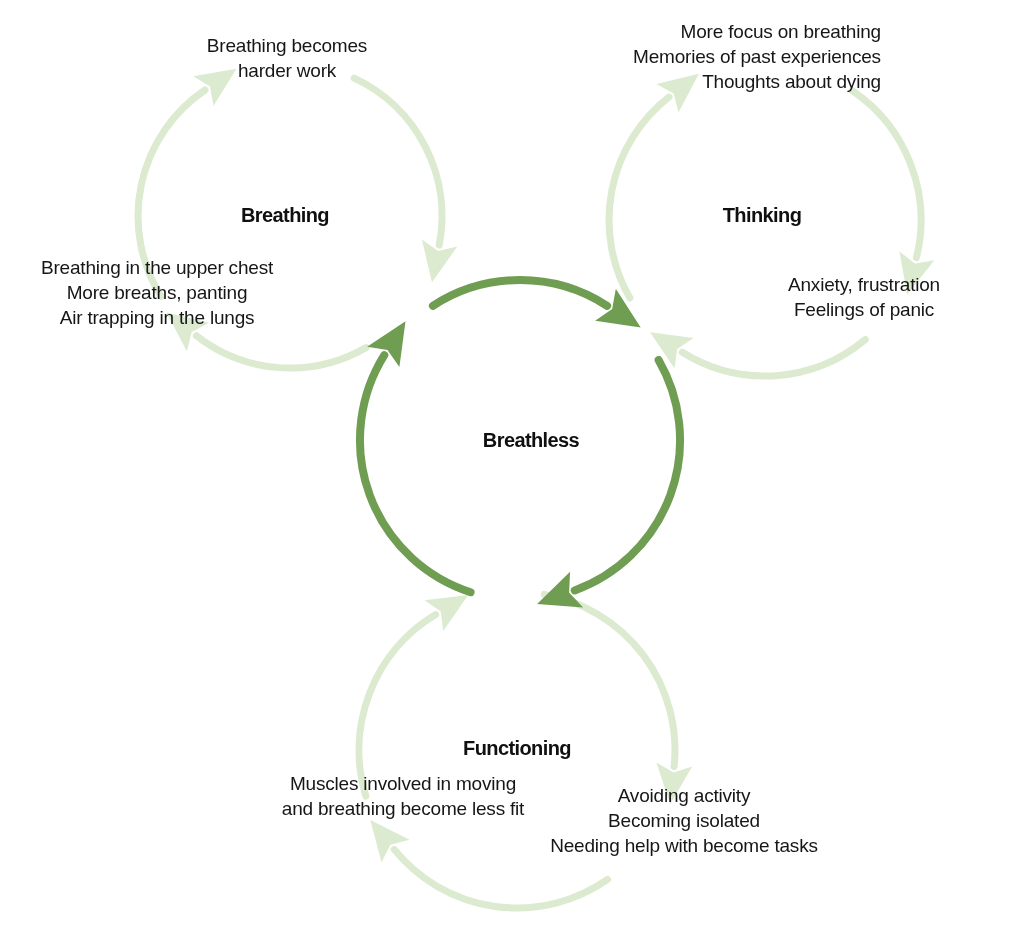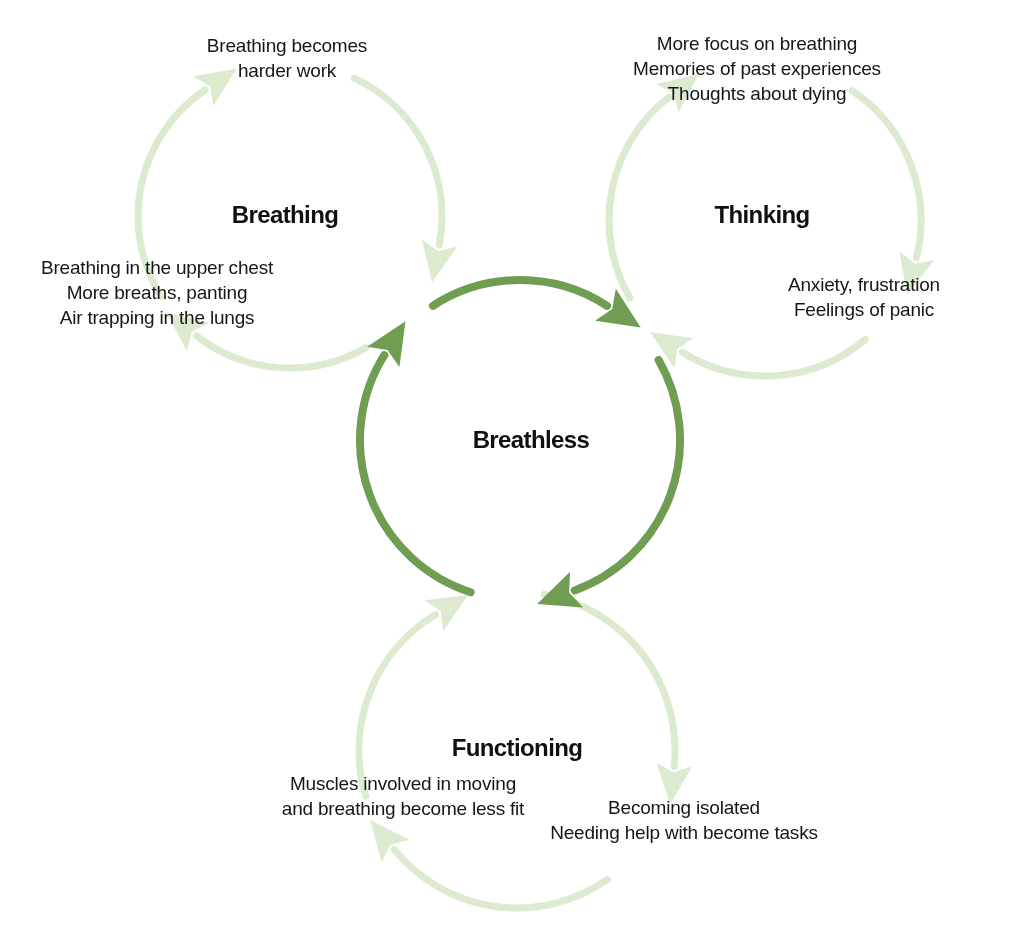--- a/index.html
+++ b/index.html
@@ -30,21 +30,21 @@
     font-size: 19px;
     line-height: 25px;
     letter-spacing: -0.2px;
     white-space: nowrap;
   }
   .cycle-title {
     position: absolute;
     transform: translate(-50%, -50%);
     text-align: center;
     color: #101010;
-    font-size: 24px;
+    font-size: 20px;
     font-weight: 700;
     letter-spacing: -0.6px;
     white-space: nowrap;
   }
 </style>
 </head>
 <body>
 
 <div class="stage">
 
@@ -91,38 +91,39 @@
   </div>
 
   <div class="note" style="left:157px; top:292px;">
     <div>Breathing in the upper chest</div>
     <div>More breaths, panting</div>
     <div>Air trapping in the lungs</div>
   </div>
 
   <div class="cycle-title" style="left:762px; top:215px;">Thinking</div>
 
-  <div class="note" style="left:757px; top:68px;">
+  <div class="note" style="left:757px; top:56px;text-align:right;">
     <div>More focus on breathing</div>
     <div>Memories of past experiences</div>
     <div>Thoughts about dying</div>
   </div>
 
   <div class="note" style="left:864px; top:297px;">
     <div>Anxiety, frustration</div>
     <div>Feelings of panic</div>
   </div>
 
   <div class="cycle-title" style="left:531px; top:440px;">Breathless</div>
 
   <div class="cycle-title" style="left:517px; top:748px;text-align:center;">Functioning</div>
 
   <div class="note" style="left:367px; top:796px;margin-left:36px;">
     <div>Muscles involved in moving</div>
     <div>and breathing become less fit</div>
   </div>
 
   <div class="note" style="left:684px; top:820px;">
+    <div>Avoiding activity</div>
     <div>Becoming isolated</div>
     <div>Needing help with become tasks</div>
   </div>
 
 </div>
 
 </body></html>

